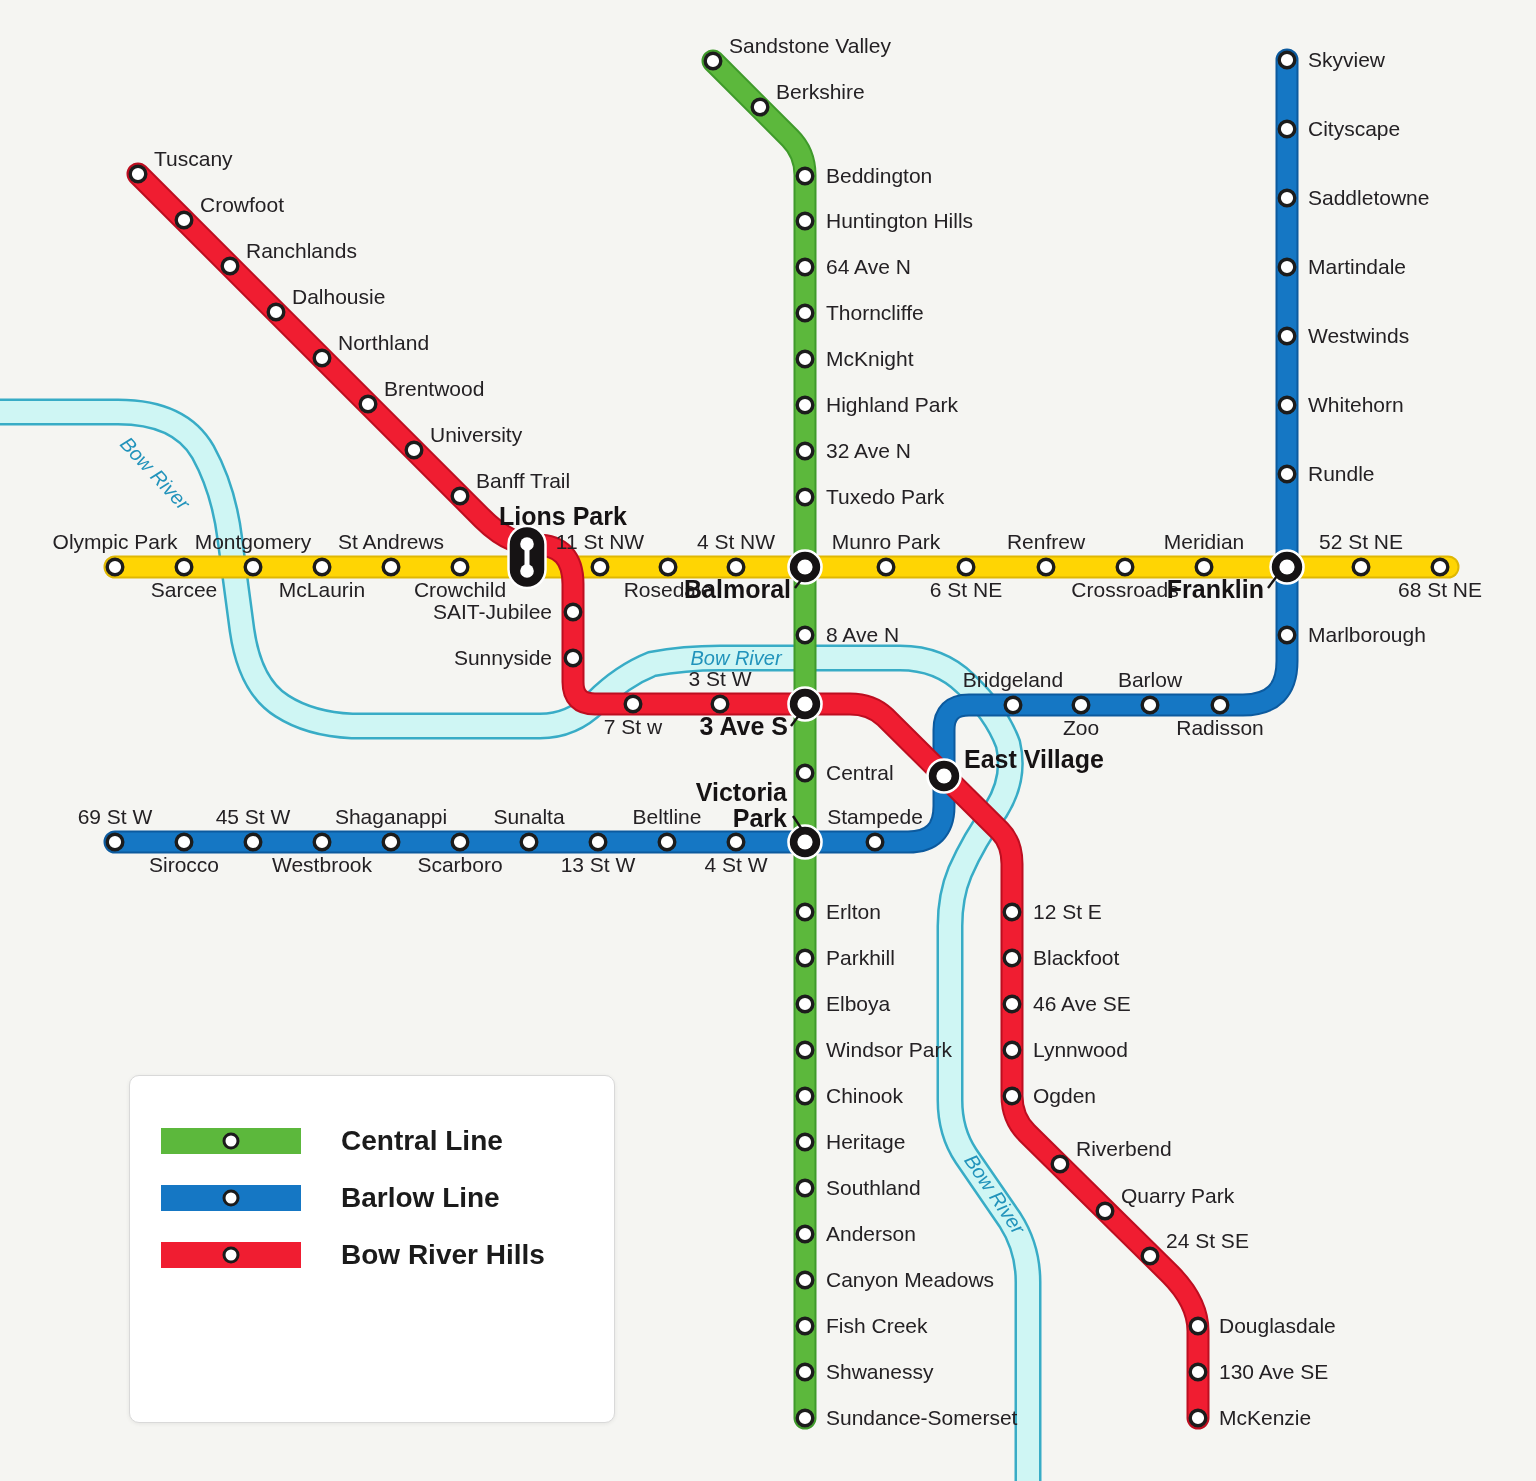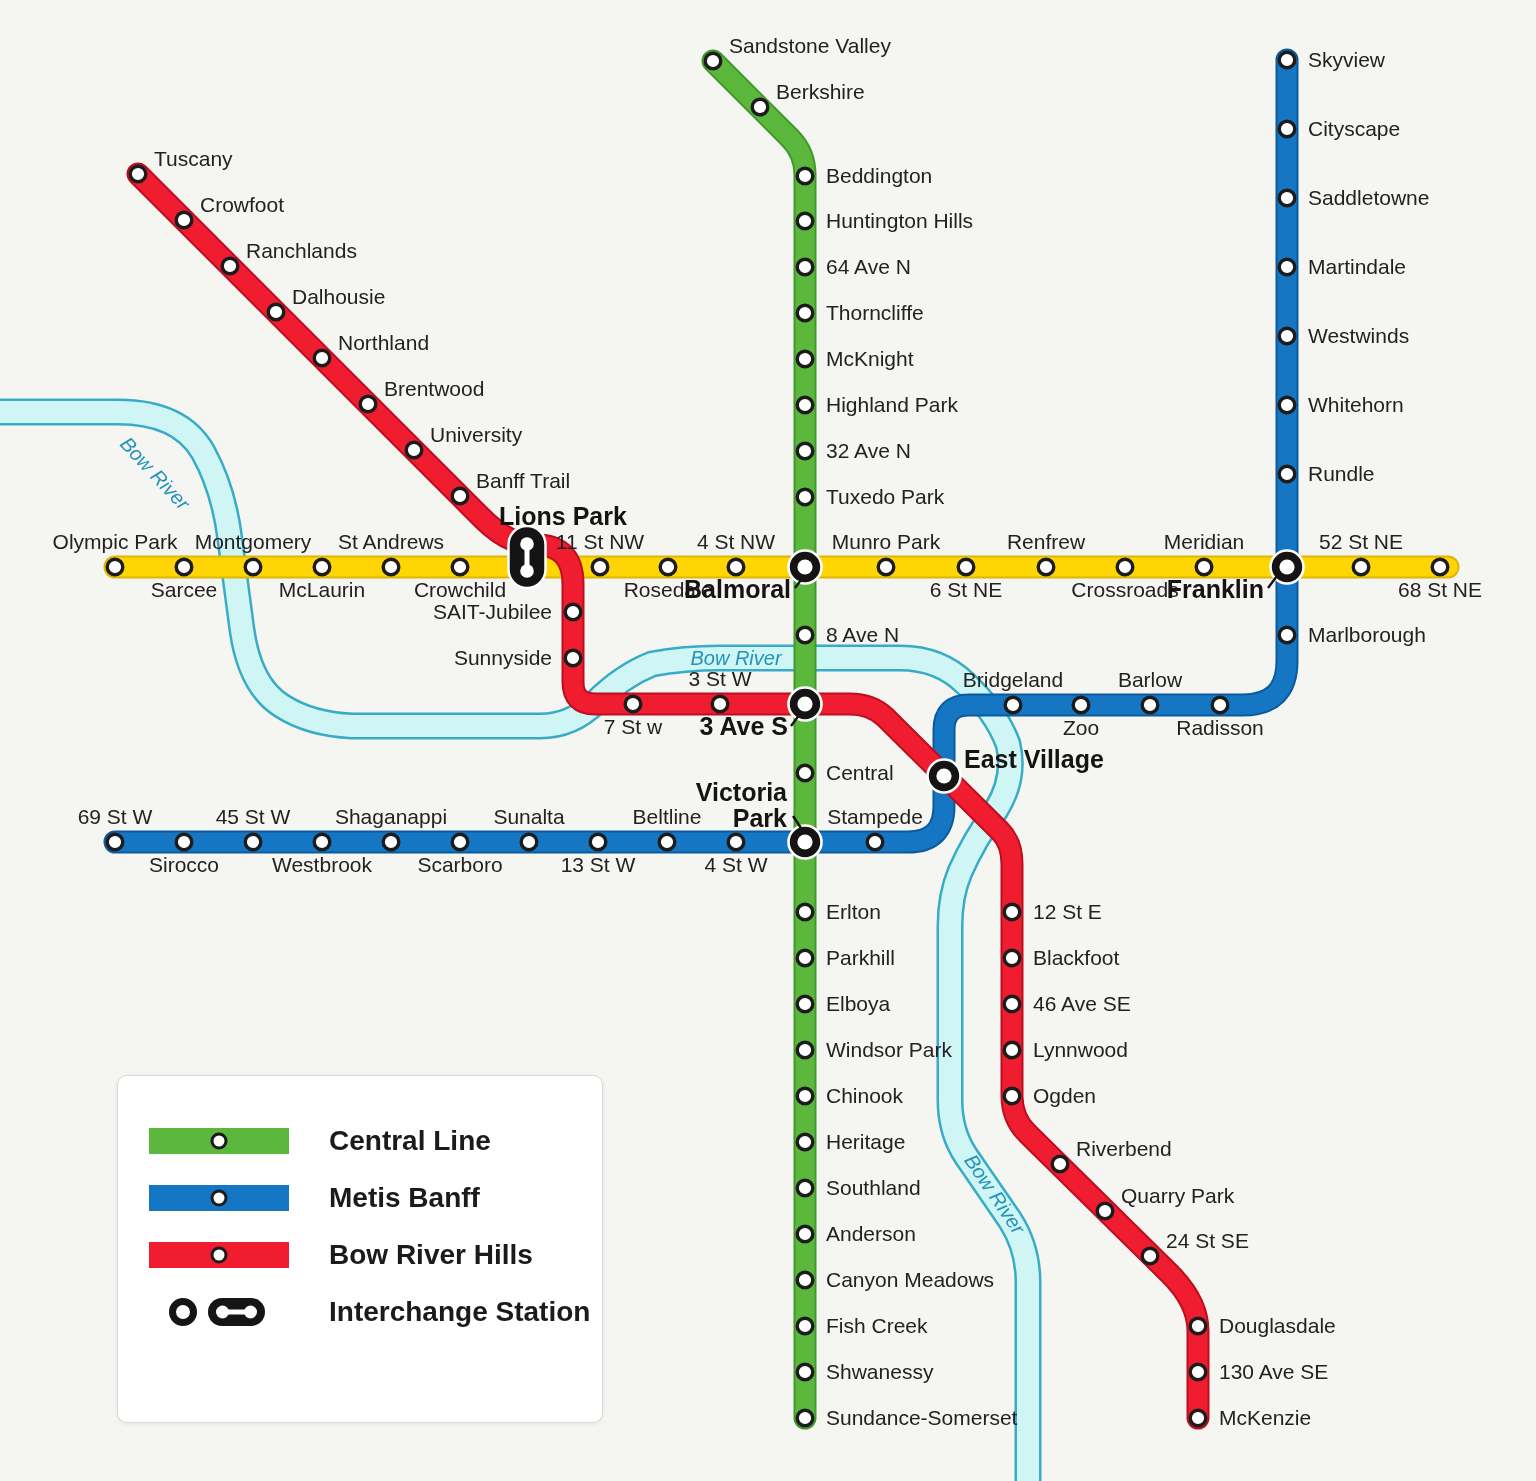--- a/index.html
+++ b/index.html
@@ -2,21 +2,21 @@
 <html><head>
 <meta charset="utf-8">
 <style>
   html,body{margin:0;padding:0;background:#f4f4f1;}
   .stage{position:relative;width:1536px;height:1481px;background:#f5f5f2;overflow:hidden;
          font-family:"Liberation Sans",sans-serif;}
   svg{position:absolute;left:0;top:0;}
   .stn{font-family:"Liberation Sans",sans-serif;font-size:21px;fill:#242124;}
   .stnb{font-family:"Liberation Sans",sans-serif;font-size:25px;font-weight:bold;fill:#161314;}
   .river-lbl{font-family:"Liberation Sans",sans-serif;font-style:italic;font-size:20px;fill:#2193bb;}
-  .legend{position:absolute;left:117px;top:1075px;width:486px;height:348px;background:#ffffff;
+  .legend{position:absolute;left:129px;top:1075px;width:486px;height:348px;background:#ffffff;
           border:1px solid #d9d9d9;border-radius:10px;box-shadow:0 1px 4px rgba(0,0,0,.07);
           padding:36px 0 0 31px;box-sizing:border-box;}
   .legend-row{display:flex;align-items:center;height:57px;}
   .legend-bar{width:140px;height:26px;position:relative;flex:0 0 auto;}
   .legend-dot{position:absolute;left:50%;top:50%;transform:translate(-50%,-50%);
               width:17px;height:17px;background:#fff;border:3px solid #1b1b1b;border-radius:50%;
               box-sizing:border-box;}
   .legend-label{margin-left:40px;font-weight:bold;font-size:28px;color:#1b1b1b;white-space:nowrap;}
   .glyphs{width:140px;display:flex;align-items:center;gap:11px;padding-left:20px;box-sizing:border-box;flex:0 0 auto;}
   .ring{width:28px;height:28px;border:7px solid #151515;border-radius:50%;box-sizing:border-box;background:#fff;flex:0 0 auto;}
@@ -268,33 +268,22 @@
     <div class="legend-row">
       <div class="legend-bar" style="background: rgb(92, 184, 60);">
           <span class="legend-dot"></span>
         </div>
       <div class="legend-label">Central Line</div>
     </div>
     <div class="legend-row">
       <div class="legend-bar" style="background: rgb(21, 119, 196);">
           <span class="legend-dot"></span>
         </div>
-      <div class="legend-label">Metis Banff</div>
+      <div class="legend-label">Barlow Line</div>
     </div>
     <div class="legend-row">
       <div class="legend-bar" style="background: rgb(240, 29, 49);">
           <span class="legend-dot"></span>
         </div>
       <div class="legend-label">Bow River Hills</div>
     </div>
-    <div class="legend-row">
-      <div class="glyphs">
-        <span class="ring"></span>
-        <span class="capsule">
-          <span class="cdot c1"></span>
-          <span class="cbar"></span>
-          <span class="cdot c2"></span>
-        </span>
-      </div>
-      <div class="legend-label">Interchange Station</div>
-    </div>
   </div>
 </div>
 
 </body></html>

